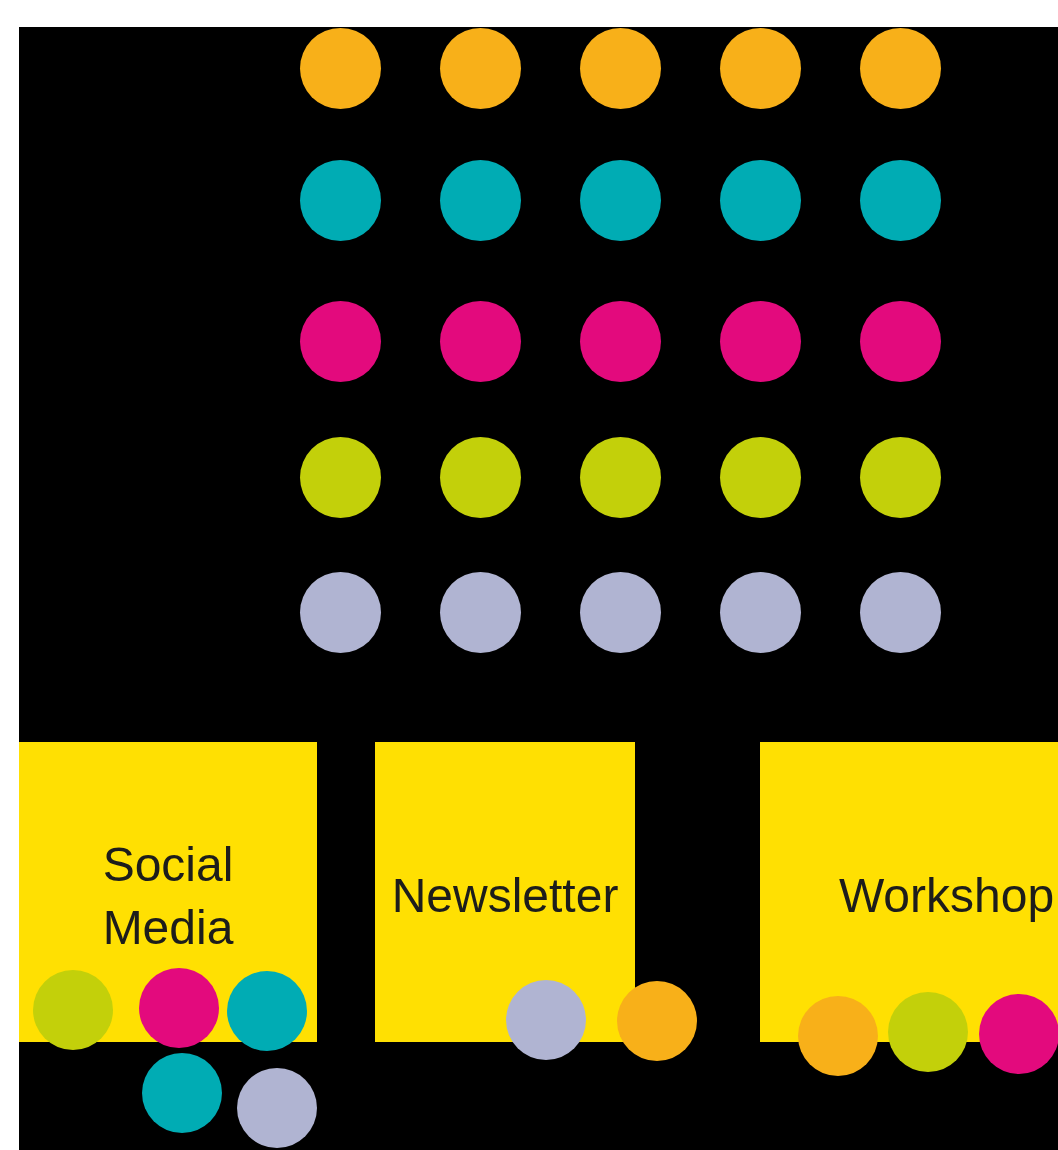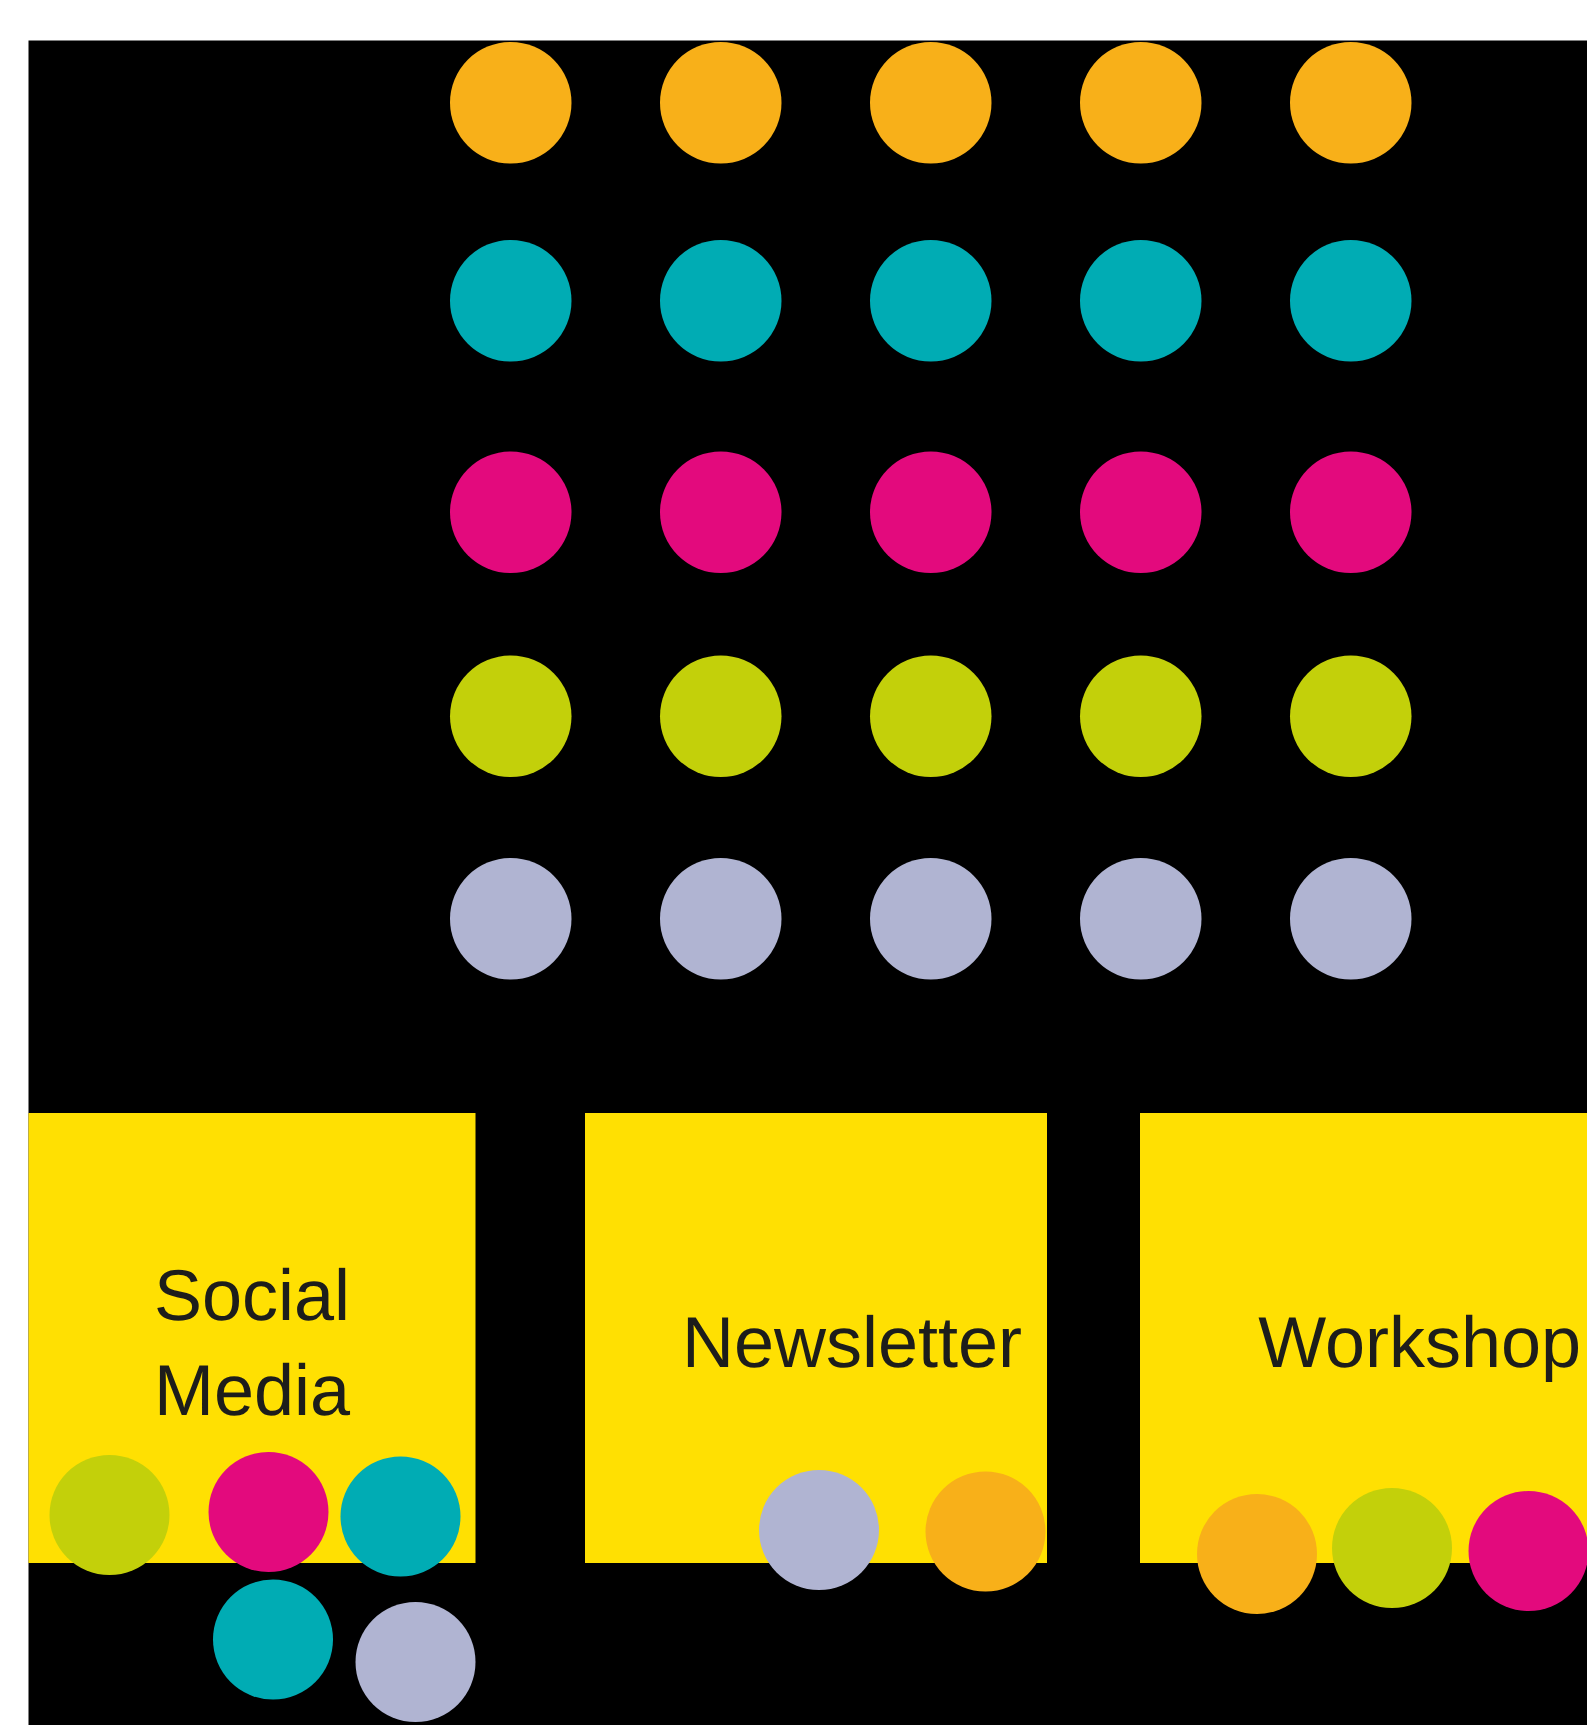--- a/index.html
+++ b/index.html
@@ -26,21 +26,21 @@
   .card {
     position: absolute;
     top: 742px;
     height: 300px;
     display: flex;
     align-items: center;
     justify-content: center;
     z-index: 2;
   }
   .card-1 { left: 19px;  width: 298px; }
-  .card-2 { left: 390px; width: 260px; padding-left: 48px; }
+  .card-2 { left: 375px; width: 260px; }
   .card-3 { left: 760px; width: 297px; }
   .card-label {
     font-size: 48px;
     line-height: 1.32;
     color: #1d1d1b;
     text-align: center;
     white-space: pre-line;
     margin-top: 8px;
   }
   .dot {

